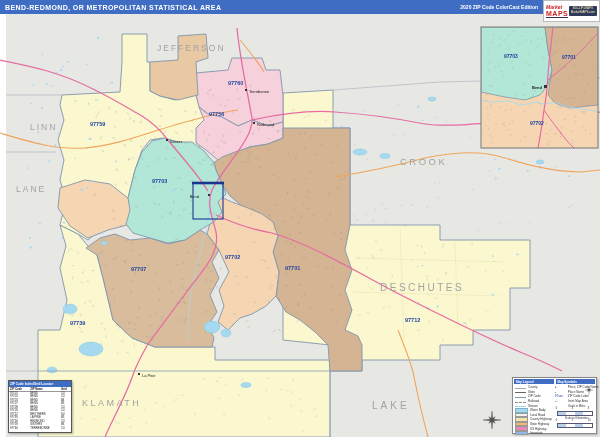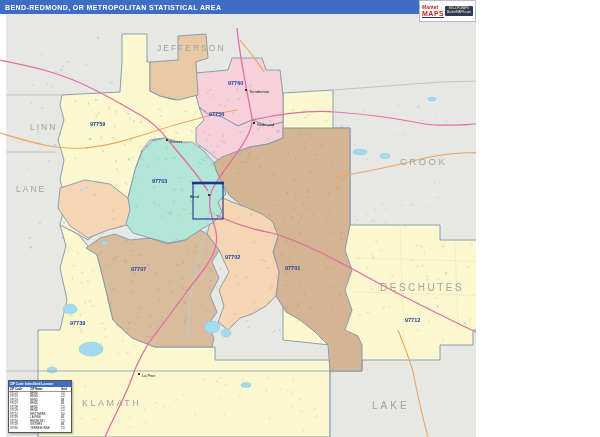--- a/index.html
+++ b/index.html
@@ -1,16 +1,16 @@
 <!DOCTYPE html>
 <html><head>
 <meta charset="utf-8">
 <style>
   html,body{margin:0;padding:0;background:#fff;}
-  .stage{position:relative;width:476px;height:437px;overflow:hidden;background:#ef4444;
+  .stage{position:relative;width:600px;height:437px;overflow:hidden;background:#ef4444;
          font-family:"Liberation Sans", sans-serif;}
   svg text{font-family:"Liberation Sans", sans-serif;}
   .title-bar{position:absolute;left:0;top:0;width:600px;height:14px;background:#3e6dc3;
              color:#fff;display:flex;align-items:center;z-index:5;}
   .title-bar .t{font-size:7px;font-weight:bold;letter-spacing:.4px;padding-left:5px;flex:1;
                 white-space:nowrap;}
   .title-bar .edition{font-size:5px;font-weight:bold;padding-right:62px;white-space:nowrap;}
   .logo-box{position:absolute;right:0;top:0;width:57px;height:22px;background:#fff;
             border:1px solid #bbb;z-index:6;display:flex;align-items:center;justify-content:space-between;
             box-sizing:border-box;padding:1px 2px;}

